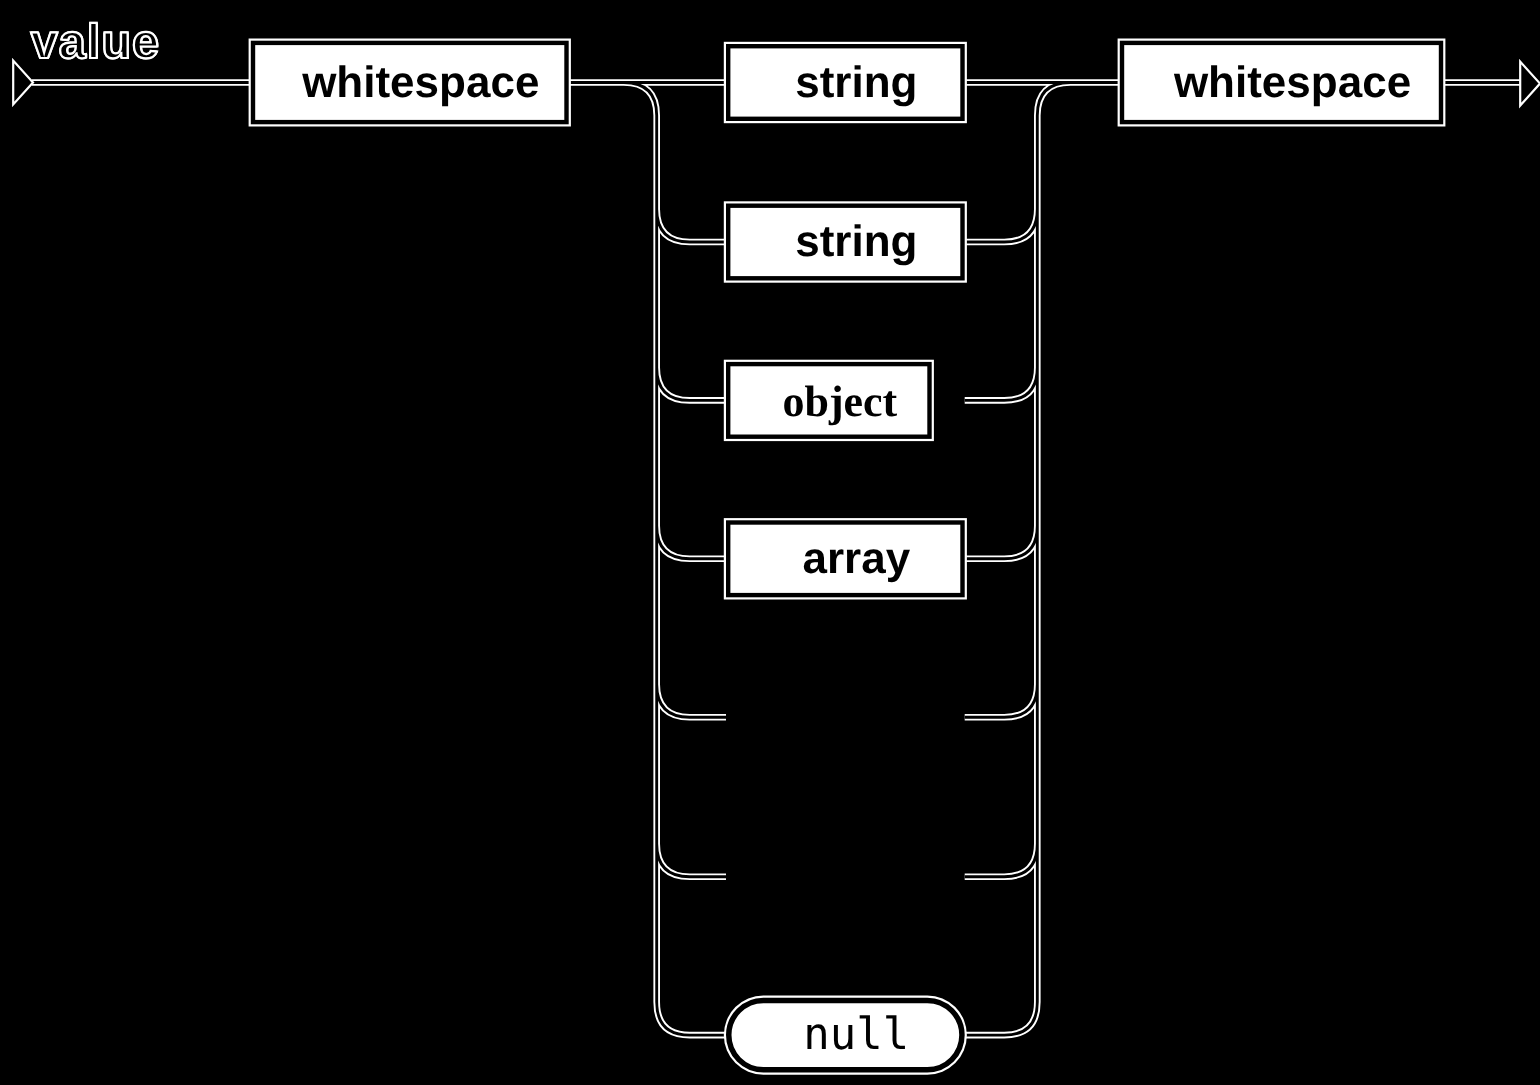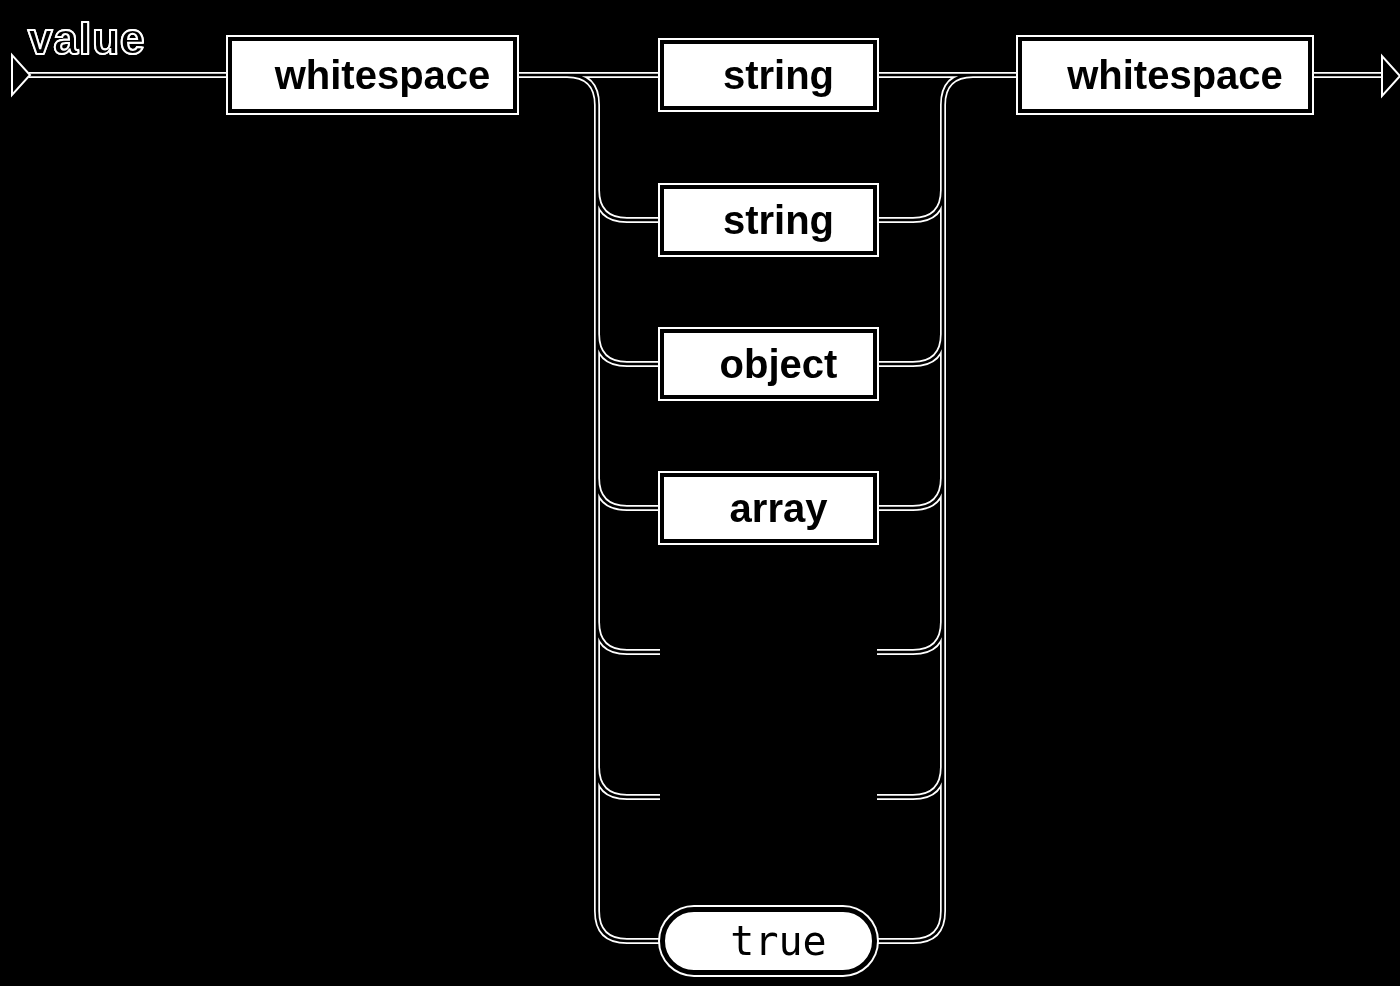--- a/index.html
+++ b/index.html
@@ -38,21 +38,21 @@
   .pill {
     border-radius:40px; border-width:5px;
     font-family:"DejaVu Sans Mono","Liberation Mono",monospace;
     font-weight:normal; font-size:40px;
   }
   
   .ws-left  { left:228px;  top:37px;  width:289px; height:76px; }
   .ws-right { left:1018px; top:37px;  width:294px; height:76px; }
   .row0 { left:660px; top:40px;  width:217px; height:70px; }
   .row1 { left:660px; top:185px; width:217px; height:70px; }
-  .row2 { left:660px; top:329px; width:217px; height:70px; }
+  .row2 { left:660px; top:329px; width:187px; height:70px;font-family:Liberation Serif, serif; }
   .row3 { left:660px; top:473px; width:217px; height:70px; }
   .row4 { left:660px; top:618px; width:217px; height:68px; }
   .row5 { left:660px; top:763px; width:217px; height:68px; }
   .row6 { left:660px; top:907px; width:217px; height:68px; }
 </style>
 </head>
 <body>
 
 <div class="stage">
 
@@ -82,15 +82,15 @@
 
   <div class="title">value</div>
 
   <div class="node ws-left">whitespace</div>
   <div class="node ws-right">whitespace</div>
 
   <div class="node row0">string</div>
   <div class="node row1">string</div>
   <div class="node row2">object</div>
   <div class="node row3">array</div>
-  <div class="node pill row6">true</div>
+  <div class="node pill row6">null</div>
 
 </div>
 
 </body></html>

